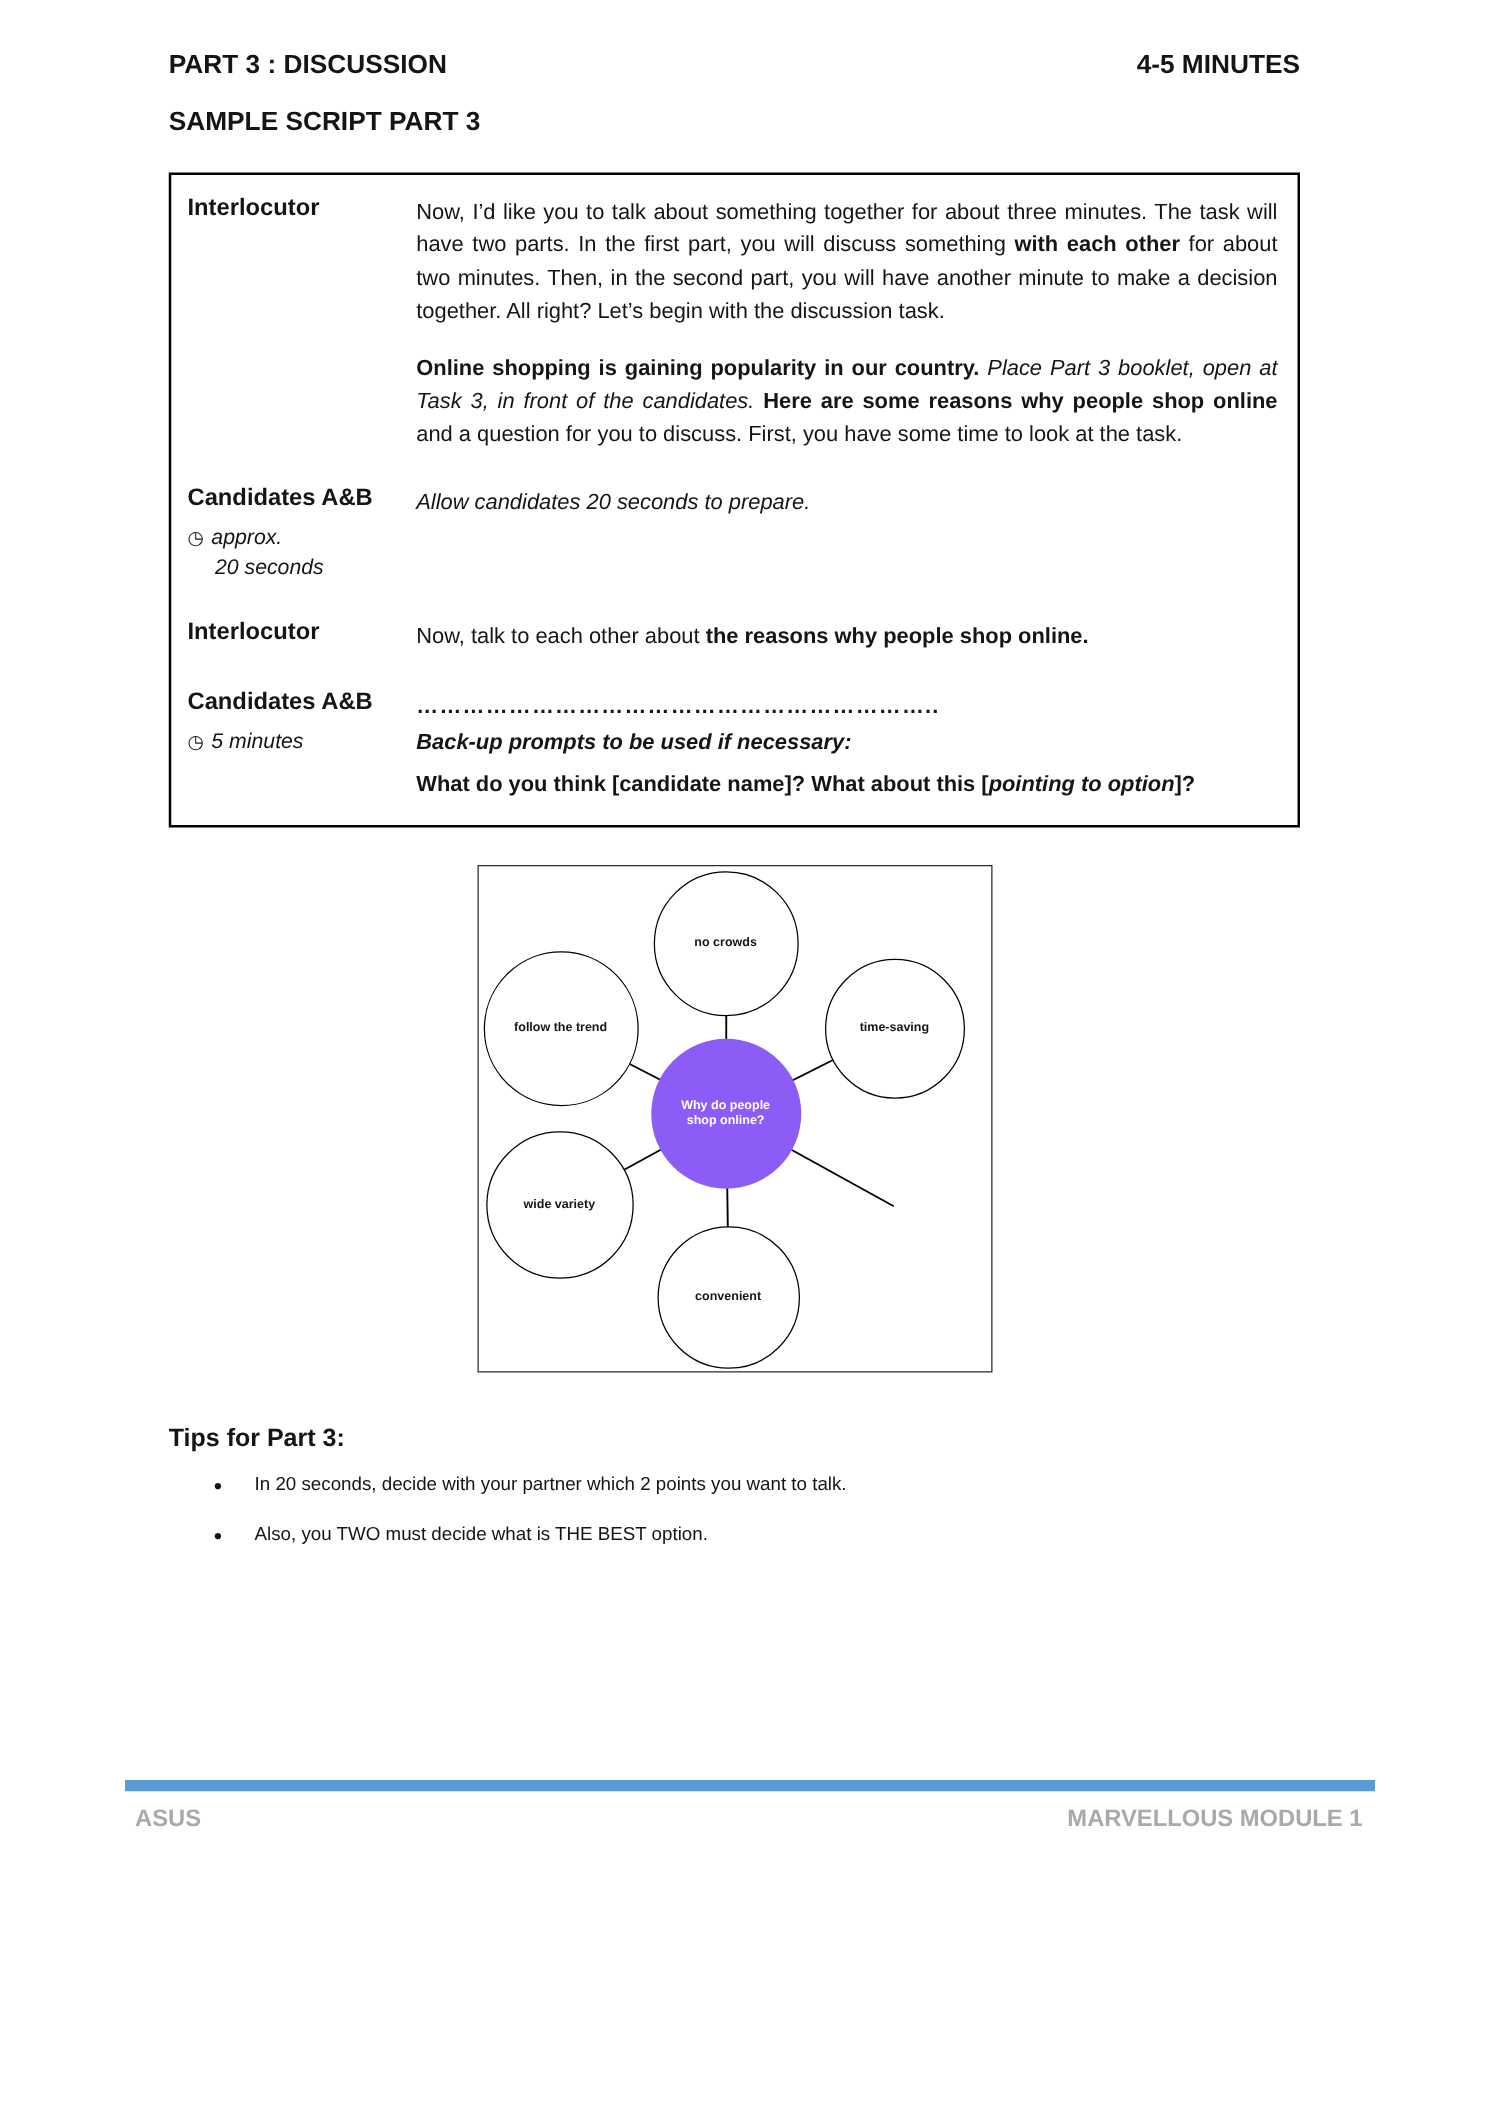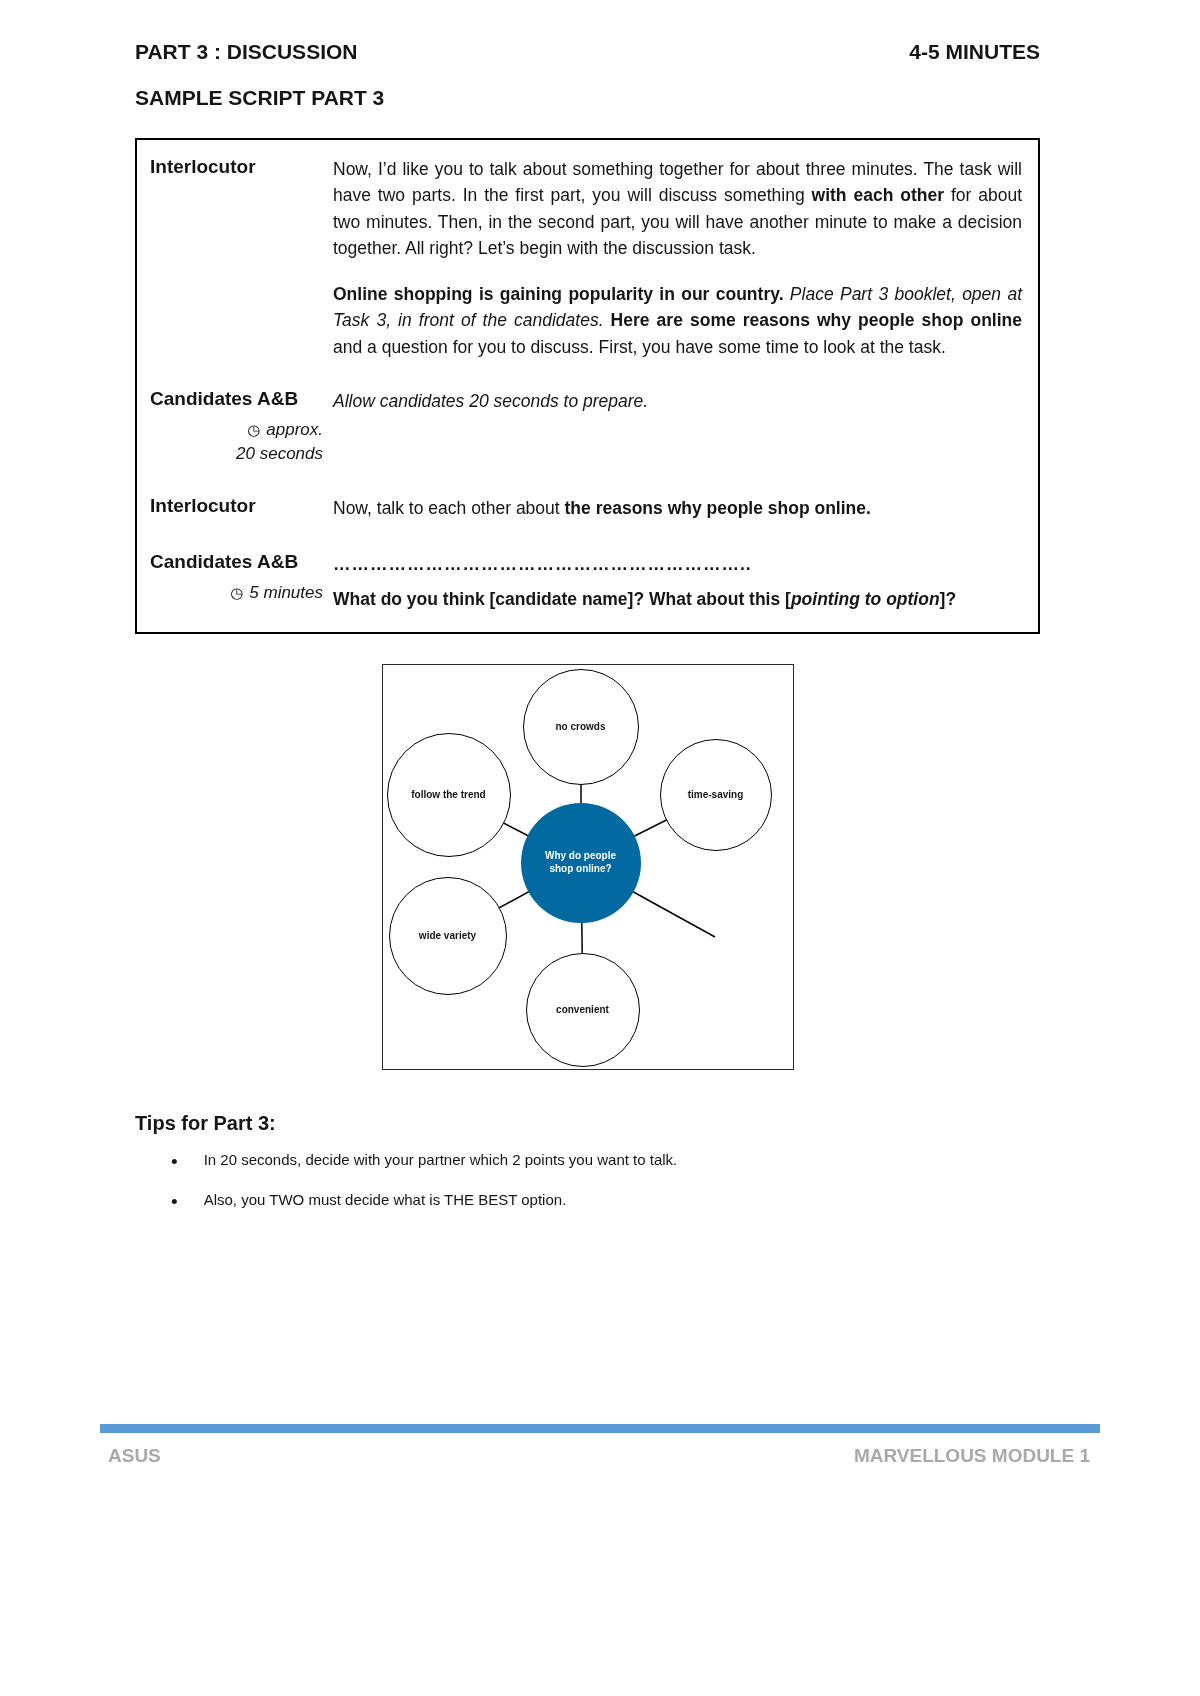--- a/index.html
+++ b/index.html
@@ -20,21 +20,21 @@
   .script-table {
     margin-top:28px;
     border:2px solid #000;
     padding:16px 16px 6px 13px;
   }
   .trow { display:flex; margin-bottom:28px; }
   .trow:last-child { margin-bottom:14px; }
   .tleft { width:183px; flex-shrink:0; padding-right:10px; }
   .tleft .rowlabel { font-weight:700; font-size:19px; }
   .meta { margin-top:8px; font-style:italic; font-size:17px; line-height:1.45; }
-  .meta-line { display:block;text-align:right; }
+  .meta-line { display:block; }
   .meta-line .clock { font-style:normal; font-size:15px; margin-right:6px; }
   .meta-line.indent { padding-left:22px; }
   .tright { flex:1; font-size:17.5px; line-height:1.5; }
   .tright p { margin:0 0 20px; text-align:justify; }
   .tright p:last-child { margin-bottom:0; }
   .tright p.tight { margin-bottom:2px; text-align:left; }
   .tright p.dots { margin-bottom:2px; letter-spacing:1px; text-align:left; }
   .tright p.q { margin-top:8px; text-align:left; }
 
   .diagram-box {
@@ -45,21 +45,21 @@
   }
   .diagram-box svg.lines { position:absolute; left:0; top:0; }
   .node {
     position:absolute; border-radius:50%;
     background:#fff; border:1.5px solid #000;
     display:flex; align-items:center; justify-content:center;
     text-align:center; font-weight:700; font-size:10px; line-height:1.25;
     padding:0 16px;
   }
   .node.center {
-    background:#0369a1; color:#fff; border:none;
+    background:#8b5cf6; color:#fff; border:none;
     left:138px; top:138px; width:120px; height:120px; padding:0 20px;
   }
   .node.n-top    { left:140px; top:4px;   width:116px; height:116px; }
   .node.n-lu     { left:4px;   top:68px;  width:124px; height:124px; }
   .node.n-ru     { left:277px; top:74px;  width:112px; height:112px; }
   .node.n-ll     { left:6px;   top:212px; width:118px; height:118px; }
   .node.n-rl     { left:275px; top:215px; width:114px; height:114px; }
   .node.n-bottom { left:143px; top:288px; width:114px; height:114px; }
 
   .tips { margin-top:42px; }
@@ -123,20 +123,21 @@
 
     <div class="trow">
       <div class="tleft">
         <div class="rowlabel">Candidates A&amp;B</div>
         <div class="meta">
           <span class="meta-line"><span class="clock">◷</span><span>5 minutes</span></span>
         </div>
       </div>
       <div class="tright">
         <p class="dots"><span class="b">…………………………………………………………..</span></p>
+        <p class="tight"><span class="b i">Back-up prompts to be used if necessary:</span></p>
         <p class="q"><span class="b">What do you think [candidate name]? What about this [</span><span class="b i">pointing to option</span><span class="b">]?</span></p>
       </div>
     </div>
 
   </div>
 
   <div class="diagram-box">
     <svg class="lines" width="409" height="403" viewBox="0 0 409 403">
       <line x1="198" y1="198" x2="198" y2="62" stroke="#000" stroke-width="1.5"></line>
       <line x1="198" y1="198" x2="66" y2="130" stroke="#000" stroke-width="1.5"></line>

